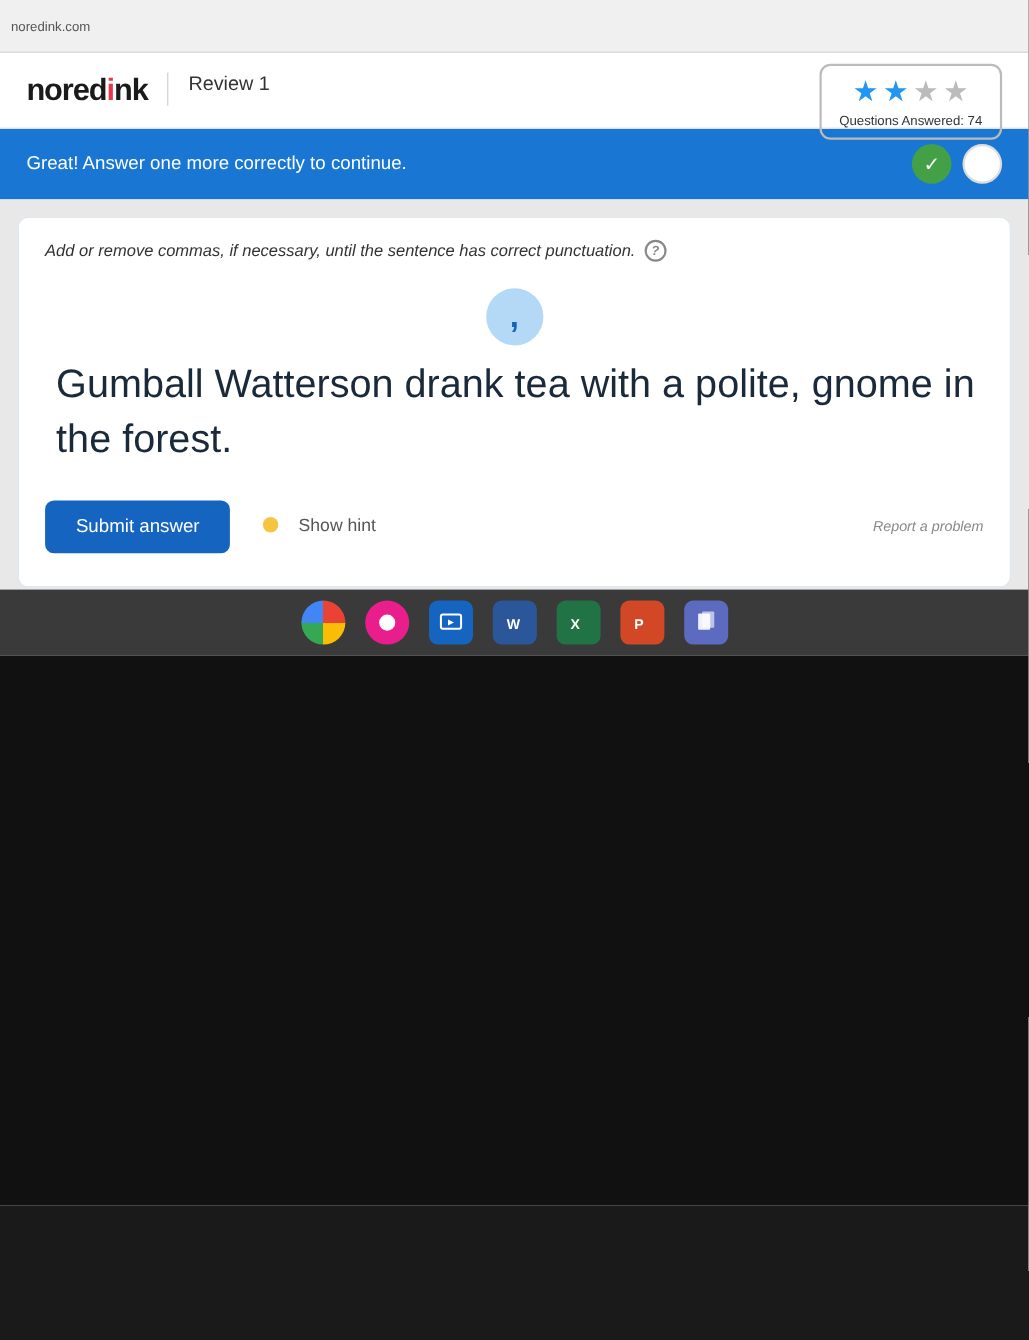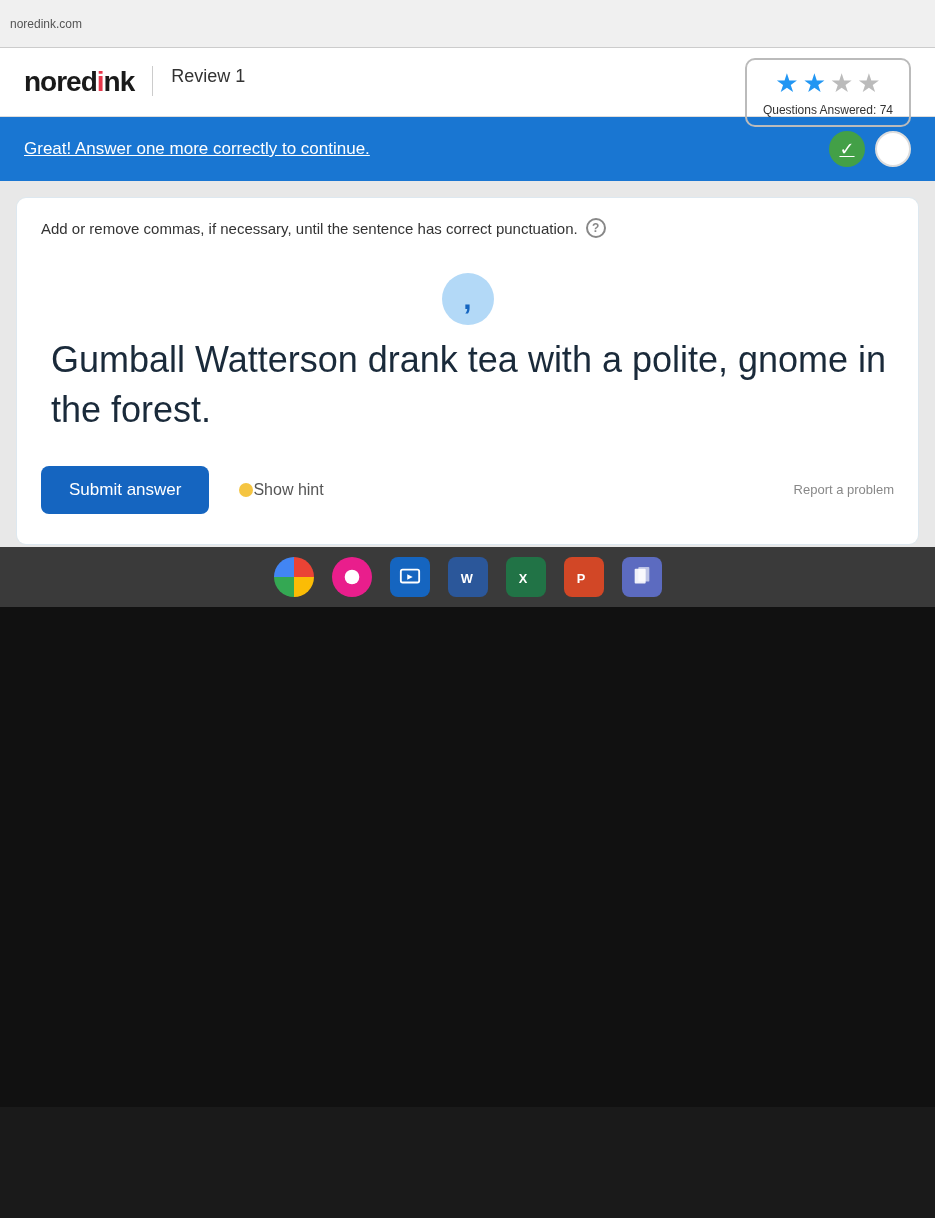--- a/index.html
+++ b/index.html
@@ -87,21 +87,20 @@
 
     
     .progress-banner {
       background: #1976d2;
       color: white;
       padding: 14px 24px;
       font-size: 17px;
       display: flex;
       align-items: center;
       justify-content: space-between;
-      text-decoration: underline;
     }
 
     .progress-icons {
       display: flex;
       gap: 10px;
       align-items: center;
     }
 
     .circle-check {
       width: 36px;
@@ -126,24 +125,25 @@
     
     .question-area {
       background: #fff;
       margin: 0;
       padding: 20px 24px 30px 24px;
     }
 
     .instruction {
       font-size: 15px;
       color: #333;
-      margin-bottom: 35px;
+      margin-bottom: 24px;
       display: flex;
       align-items: center;
       gap: 8px;
+      font-style: italic;
     }
 
     .help-icon {
       display: inline-flex;
       align-items: center;
       justify-content: center;
       width: 20px;
       height: 20px;
       border-radius: 50%;
       border: 2px solid #888;
@@ -196,40 +196,41 @@
       border: none;
       border-radius: 8px;
       padding: 14px 28px;
       font-size: 17px;
       font-weight: normal;
       cursor: pointer;
     }
 
     .show-hint {
       display: flex;
-      align-items: center;
-      gap: 0;
+      align-items: flex-start;
+      gap: 18px;
       color: #555;
       font-size: 16px;
       cursor: pointer;
     }
 
     .hint-icon {
       width: 14px;
       height: 14px;
       border-radius: 50%;
       background: #f5c542;
       display: inline-block;
     }
 
     .report-problem {
       margin-left: auto;
       color: #888;
       font-size: 13px;
       cursor: pointer;
+      font-style: italic;
     }
 
     
     .card {
       background: #f5f9fc;
       border: 1px solid #dde8f0;
       border-radius: 10px;
       margin: 16px 16px 0 16px;
       overflow: hidden;
     }

